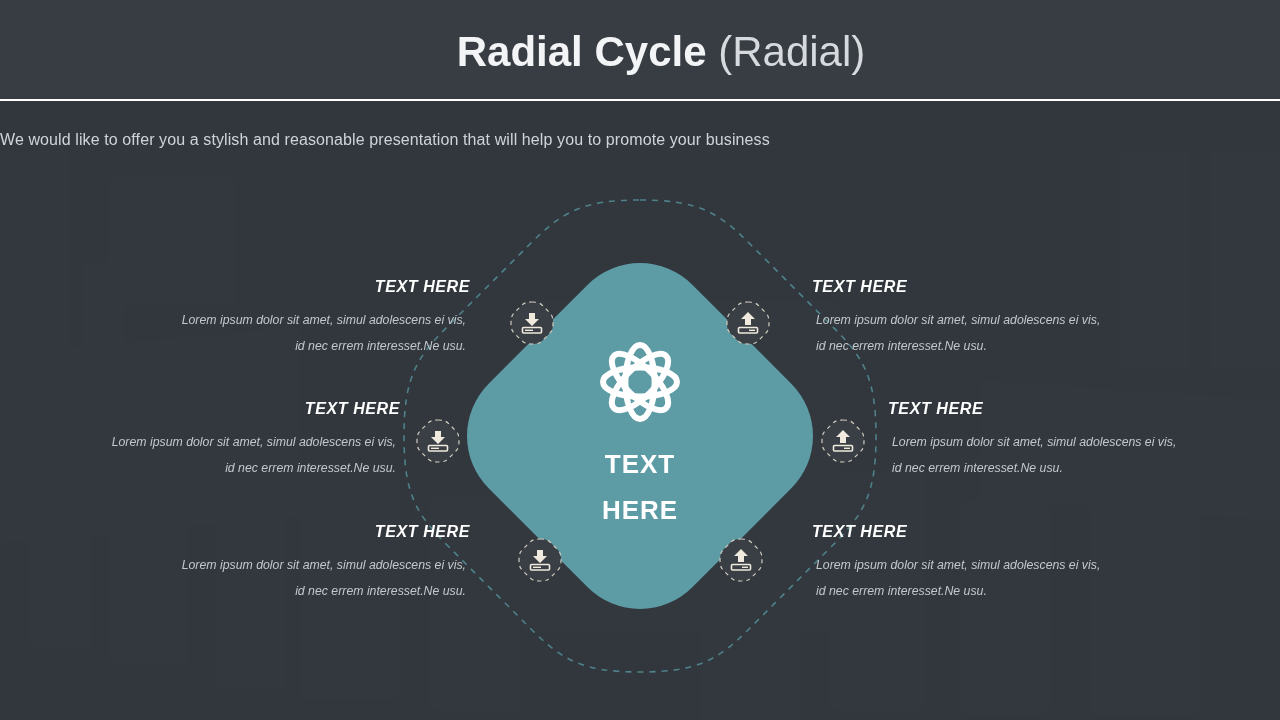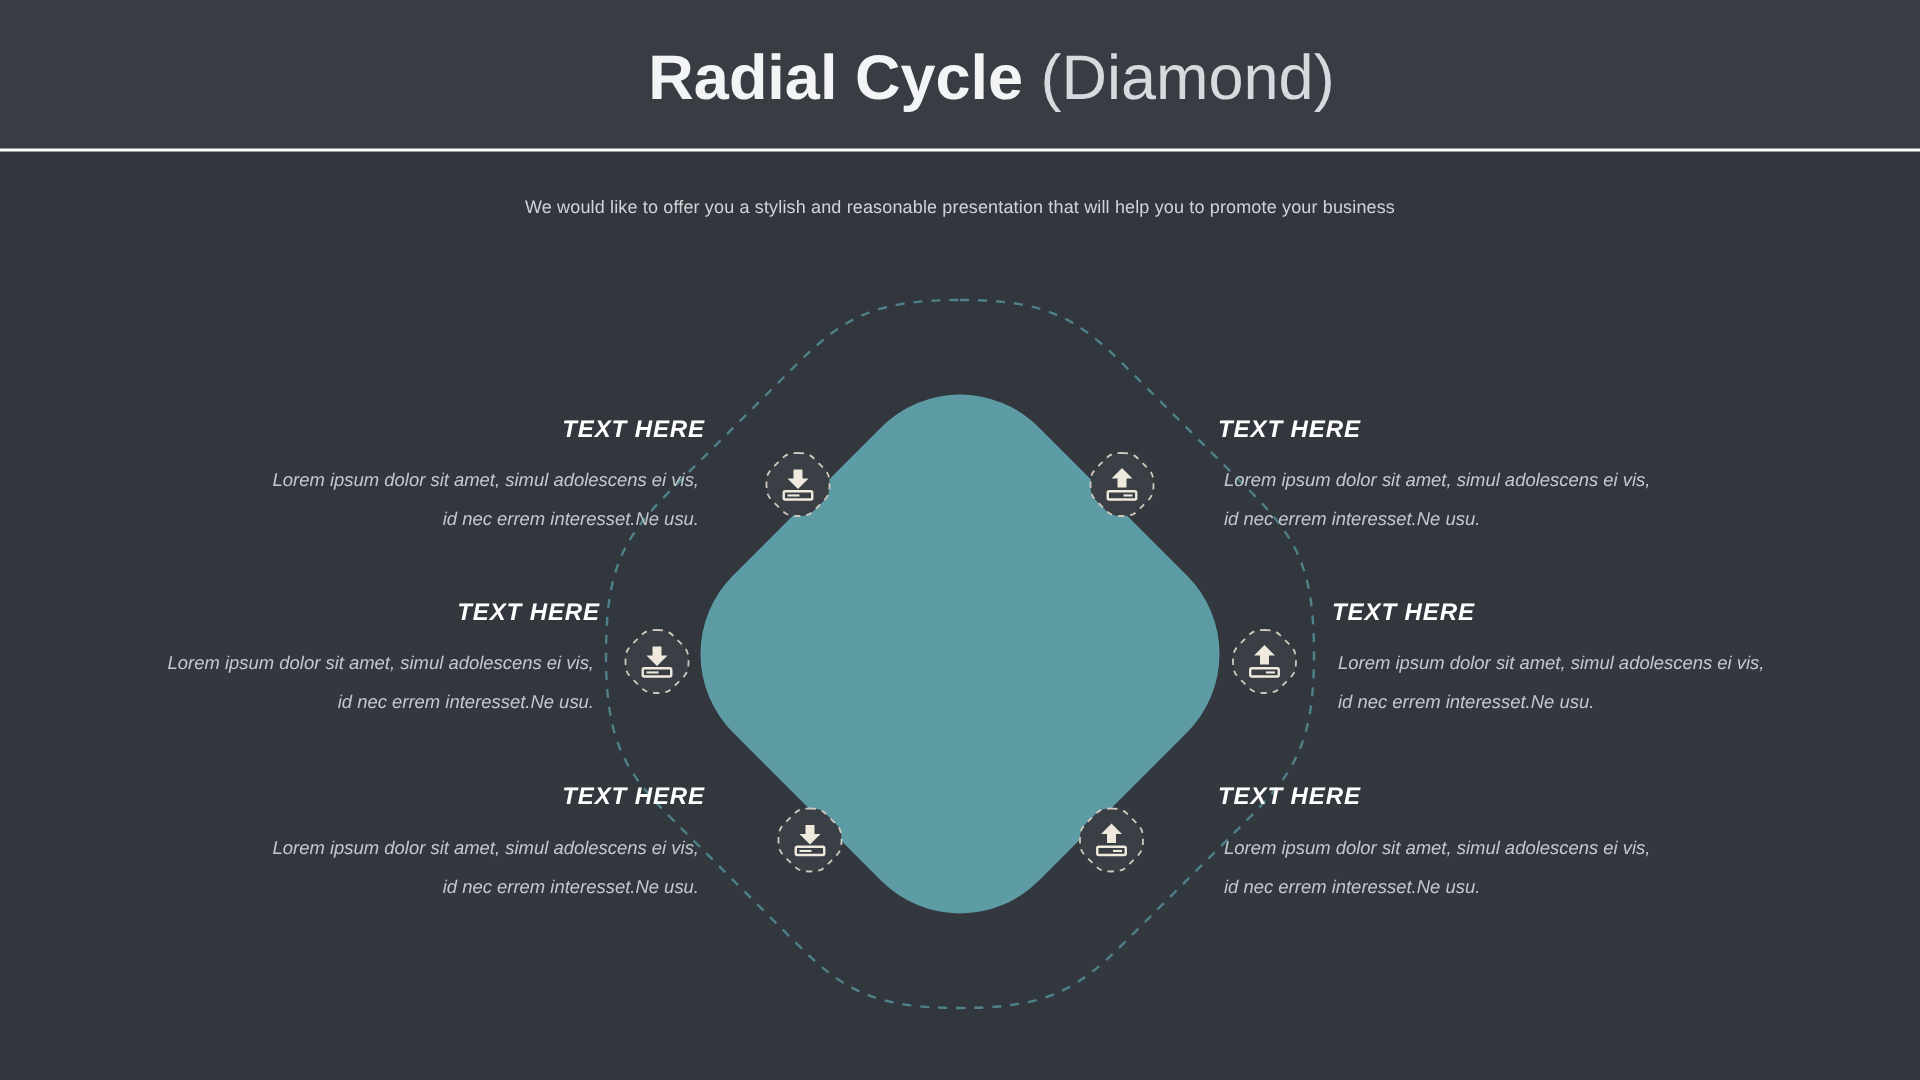--- a/index.html
+++ b/index.html
@@ -84,22 +84,22 @@
     color: #eceff1;
     white-space: nowrap;
   }
   .title .t-bold   { font-weight: bold; color: #f2f4f6; margin-left: 42px; }
   .title .t-light  { font-weight: normal; color: #d6dade; }
 
   .subtitle {
     position: absolute;
     left: 0; top: 131px;
     width: 1280px;
-    text-align: center;
-    font-size: 12px;
+    text-align: left;
+    font-size: 16px;
     color: #cfd4d9;
     letter-spacing: 0.1px;
   }
 
   
   .guide {
     position: absolute;
     left: 398px;
     top: 194px;
     width: 484px;
@@ -209,41 +209,55 @@
     <div class="blob b-chair6"></div>
     <div class="blob b-chair7"></div>
     <div class="blob b-chair8"></div>
     <div class="blob b-chair9"></div>
   </div>
   <div class="bg-overlay"></div>
 
   <div class="header"></div>
   <div class="header-rule"></div>
   <div class="title">
-    <span class="t-bold">Radial Cycle</span><span>&nbsp;</span><span class="t-light">(Diamond)</span>
+    <span class="t-bold">Radial Cycle</span><span>&nbsp;</span><span class="t-light">(Radial)</span>
   </div>
   <div class="subtitle">We would like to offer you a stylish and reasonable presentation that will help you to promote your business</div>
 
   <svg class="guide" viewBox="0 0 484 484">
     <path d="M242 6
              C 300 6, 320 18, 352 50
              L 434 132
              C 466 164, 478 184, 478 242
              C 478 300, 466 320, 434 352
              L 352 434
              C 320 466, 300 478, 242 478
              C 184 478, 164 466, 132 434
              L 50 352
              C 18 320, 6 300, 6 242
              C 6 184, 18 164, 50 132
              L 132 50
              C 164 18, 184 6, 242 6 Z" fill="none" stroke="#4e8189" stroke-width="1.6" stroke-dasharray="6 6" stroke-linecap="butt"></path>
   </svg>
 
   <div class="center-diamond"></div>
+  <div class="center-inner">
+    <svg class="atom-icon" viewBox="0 0 100 100">
+      <g fill="none" stroke="#ffffff" stroke-width="7">
+        <ellipse cx="50" cy="50" rx="43" ry="17"></ellipse>
+        <ellipse cx="50" cy="50" rx="43" ry="17" transform="rotate(45 50 50)"></ellipse>
+        <ellipse cx="50" cy="50" rx="43" ry="17" transform="rotate(90 50 50)"></ellipse>
+        <ellipse cx="50" cy="50" rx="43" ry="17" transform="rotate(135 50 50)"></ellipse>
+      </g>
+    </svg>
+    <div class="center-label">
+      <div>TEXT</div>
+      <div>HERE</div>
+    </div>
+  </div>
 
   <div class="node node-1">
     <svg class="badge-svg" viewBox="0 0 46 46">
       <path d="M23 2 C29 2 31 3 34 6 L40 12 C43 15 44 17 44 23 C44 29 43 31 40 34 L34 40 C31 43 29 44 23 44 C17 44 15 43 12 40 L6 34 C3 31 2 29 2 23 C2 17 3 15 6 12 L12 6 C15 3 17 2 23 2 Z" fill="#3a3f45" stroke="#cfcabd" stroke-width="1.2" stroke-dasharray="4 4"></path>
     </svg>
     <span class="glyph">
       <svg width="24" height="24" viewBox="0 0 24 24">
         <path d="M9 2 h6 v6 h4 l-7 7 -7 -7 h4 z" fill="#efeadd"></path>
         <rect x="2.5" y="16.5" width="19" height="5.5" rx="1" fill="none" stroke="#efeadd" stroke-width="1.6"></rect>
         <rect x="5" y="18.6" width="8" height="1.4" fill="#efeadd"></rect>

